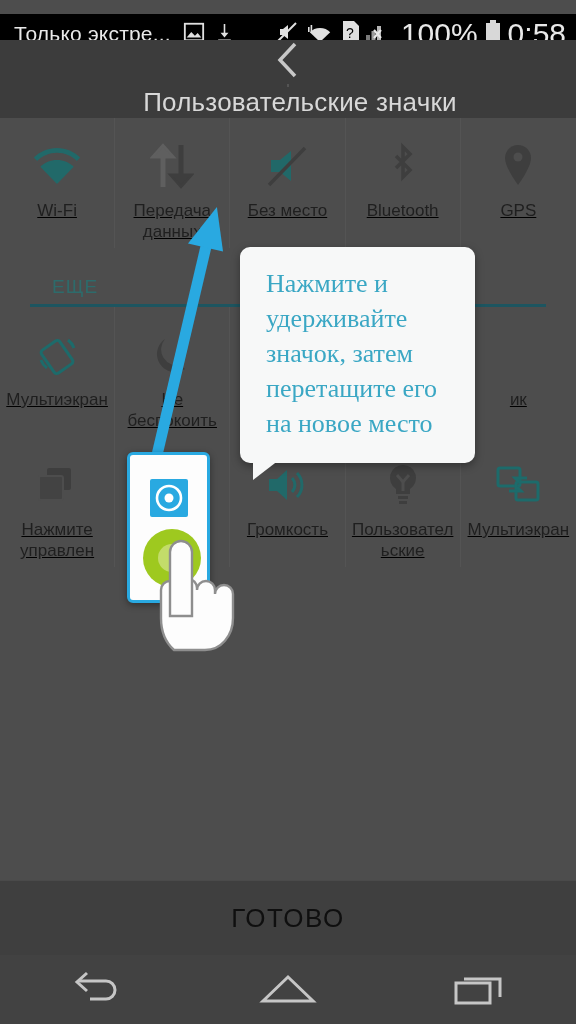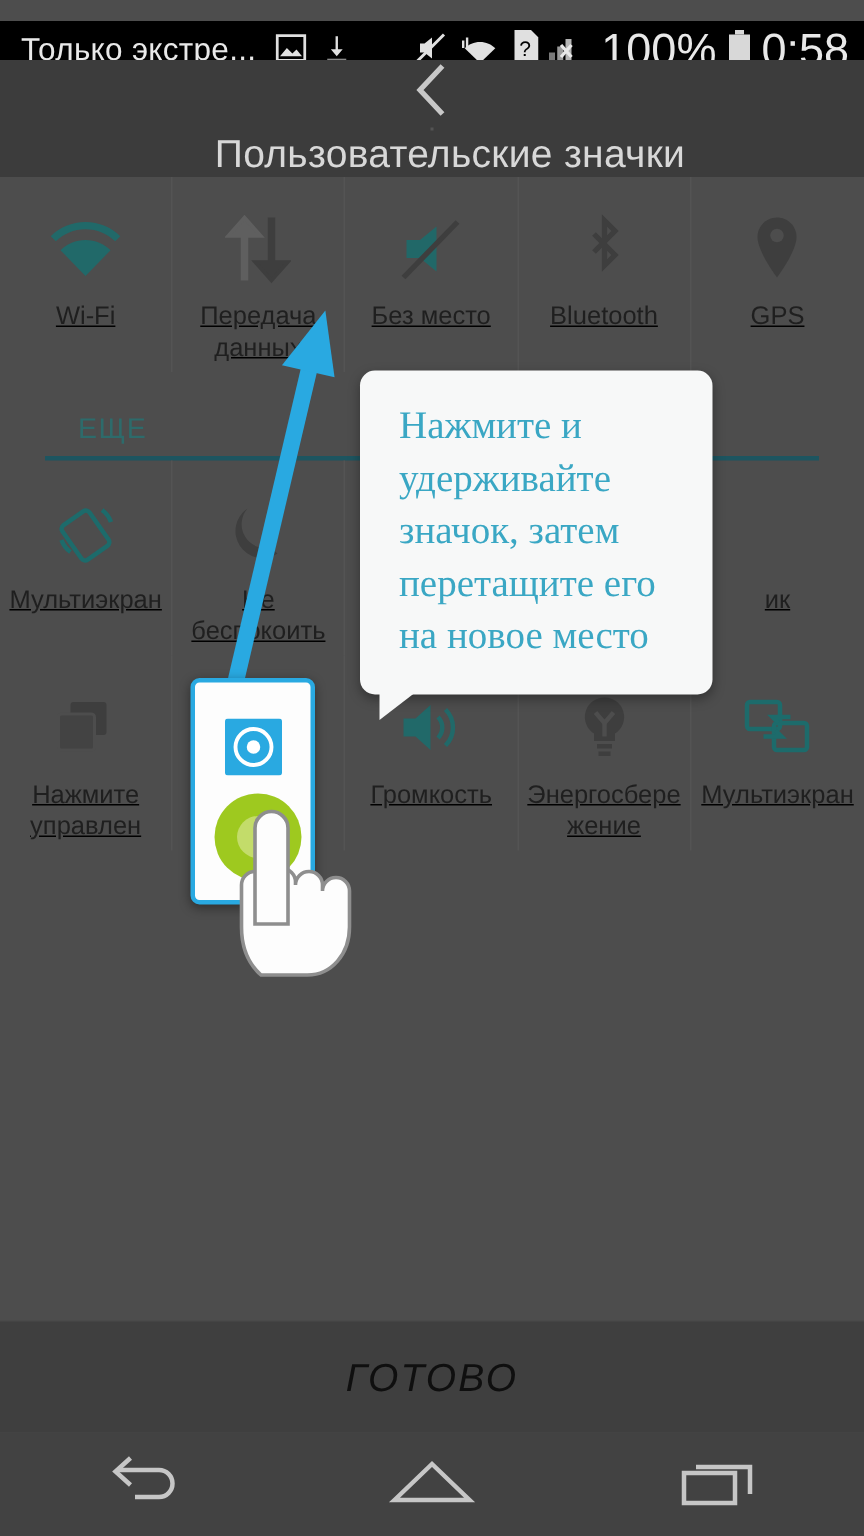--- a/index.html
+++ b/index.html
@@ -92,21 +92,21 @@
     border-radius: 50%; background: #c3dc6a;
   }
   .hand { position: absolute; left: 148px; top: 538px; z-index: 31; }
 
   
   .footer {
     position: absolute; top: 880px; left: 0; width: 576px; height: 75px;
     background: #3f3f3f; display: flex; align-items: center; justify-content: center;
     border-top: 1px solid #4a4a4a;
   }
-  .footer-label { color: #0f0f0f; font-size: 26px; letter-spacing: 1.5px; font-style: italic; }
+  .footer-label { color: #0f0f0f; font-size: 26px; letter-spacing: 1.5px; }
 
   
   .navbar {
     position: absolute; top: 955px; left: 0; width: 576px; height: 69px;
     background: #424242; display: flex; align-items: center;
   }
   .nav-btn { flex: 1; display: flex; align-items: center; justify-content: center; height: 69px; }
 </style>
 </head>
 <body>
@@ -298,21 +298,21 @@
       <div class="tile">
         <div class="tile-icon">
           <svg width="38" height="46" viewBox="0 0 38 46">
               <path d="M19 3a13 13 0 0 0-7 24v5h14v-5A13 13 0 0 0 19 3z" fill="#3e3e3e"></path>
               <rect x="14" y="34" width="10" height="3" fill="#3e3e3e"></rect>
               <rect x="15" y="39" width="8" height="3" fill="#3e3e3e"></rect>
               <path d="M13 13l6 7 6-7" fill="none" stroke="#4d4d4d" stroke-width="3"></path>
               <path d="M19 20v9" stroke="#4d4d4d" stroke-width="3"></path>
             </svg>
         </div>
-        <div class="tile-label">Энергосбережение</div>
+        <div class="tile-label">Пользовательские</div>
       </div>
       <div class="tile">
         <div class="tile-icon">
           <svg width="46" height="42" viewBox="0 0 46 42">
               <rect x="3" y="4" width="22" height="18" rx="2" fill="none" stroke="#1d6b6b" stroke-width="3"></rect>
               <rect x="21" y="18" width="22" height="18" rx="2" fill="none" stroke="#1d6b6b" stroke-width="3"></rect>
               <path d="M14 27h12l-4-4M32 14H20l4 4" fill="none" stroke="#1d6b6b" stroke-width="3"></path>
             </svg>
         </div>
         <div class="tile-label">Мультиэкран</div>

